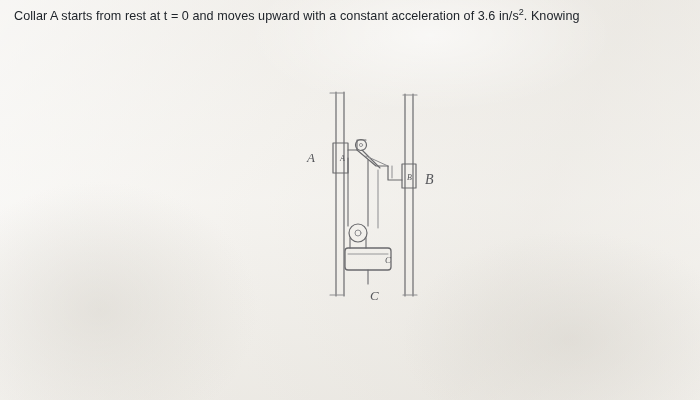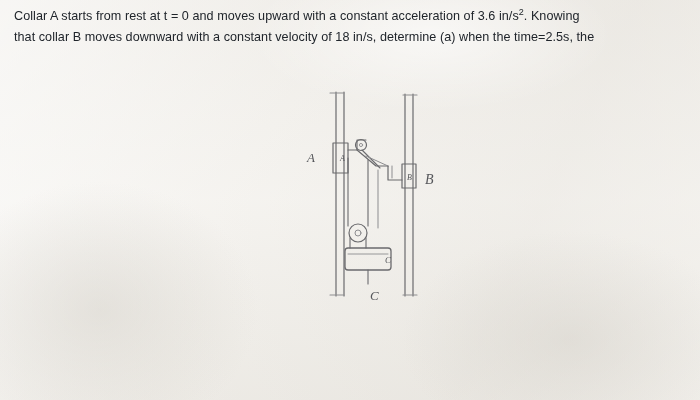--- a/index.html
+++ b/index.html
@@ -103,21 +103,20 @@
 <body>
 
 <div id="page">
 
   <div class="paper-shade shade-1"></div>
   <div class="paper-shade shade-2"></div>
   <div class="paper-shade shade-3"></div>
 
   <div id="problem-text">
     <div class="line"><span>Collar A starts from rest at t = 0 and moves upward with a constant acceleration of 3.6 in/s</span><span class="sup">2</span><span>. Knowing</span></div>
-    <div class="line">that collar B moves downward with a constant velocity of 18 in/s, determine (a) when the time=2.5s, the</div>
   </div>
 
   <div id="sketch">
     <svg width="180" height="235" viewBox="0 0 180 235">
 
       <g>
         <line class="pencil" x1="36" y1="4" x2="36" y2="208" stroke-width="1.2"></line>
         <line class="pencil" x1="44" y1="4" x2="44" y2="208" stroke-width="1.2"></line>
         <line class="pencil-light" x1="30" y1="5" x2="44" y2="5" stroke-width="1.1"></line>
         <line class="pencil-light" x1="30" y1="207" x2="44" y2="207" stroke-width="1.1"></line>

